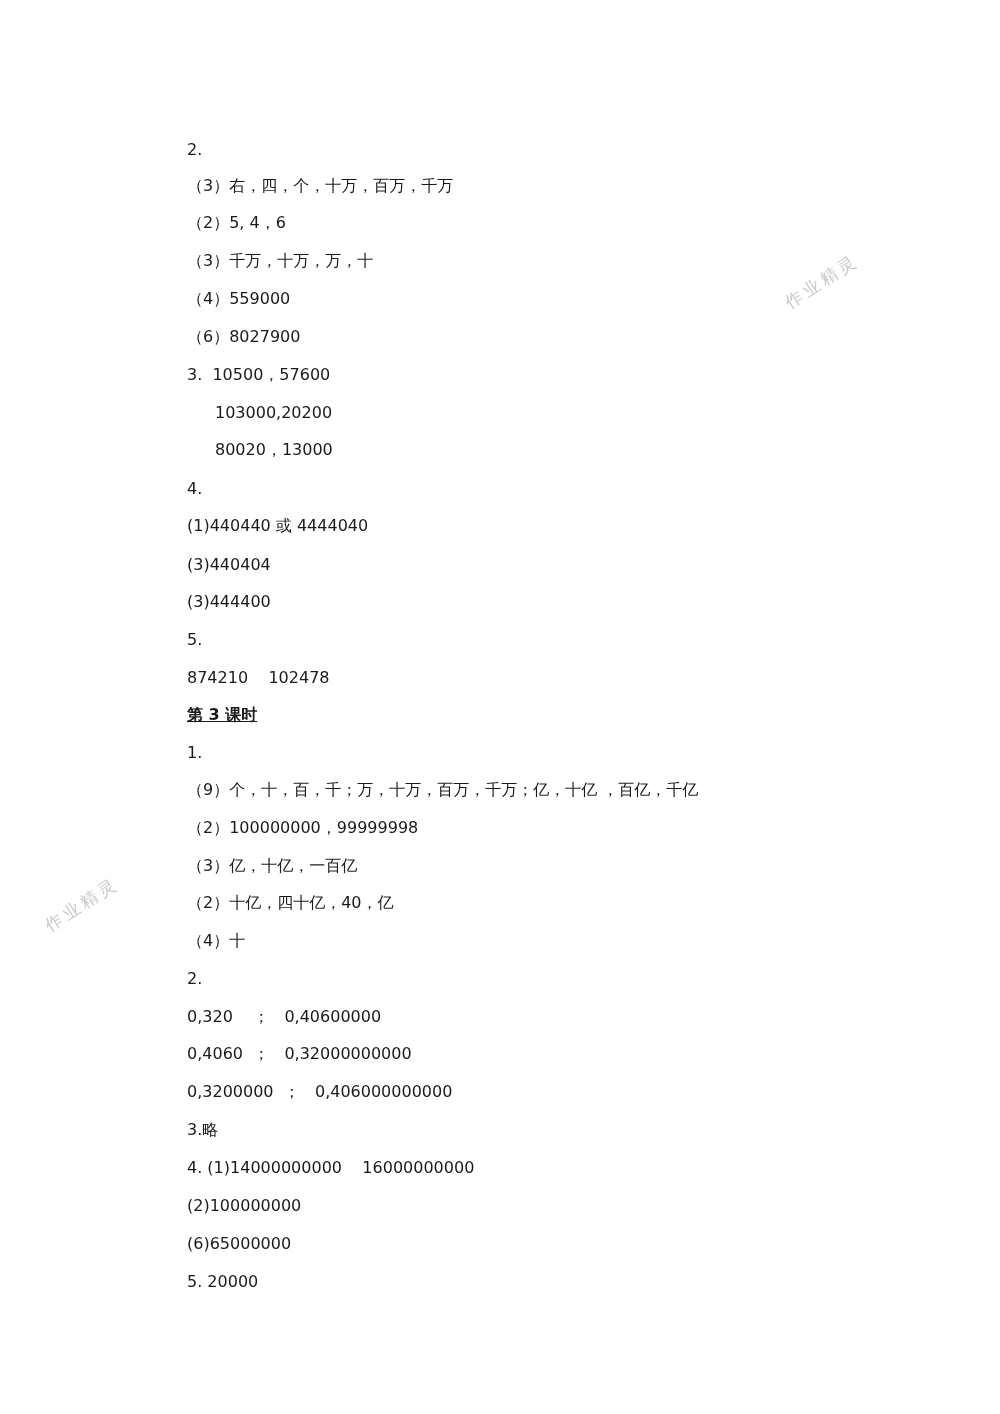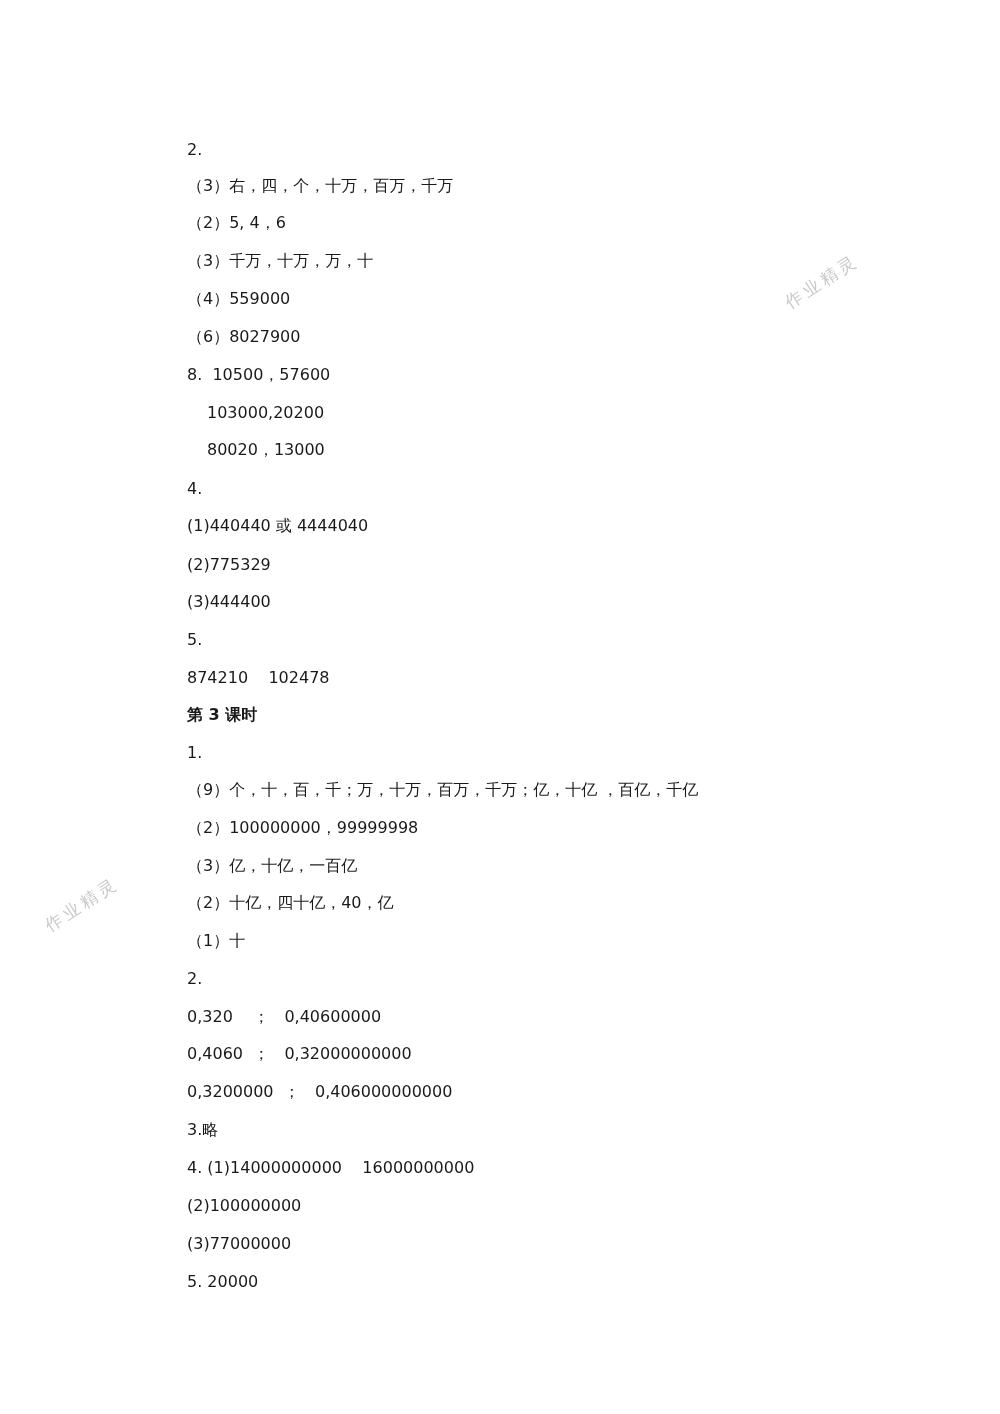--- a/index.html
+++ b/index.html
@@ -7,58 +7,58 @@
       width: 1000px; height: 1414px; background: #ffffff;
       position: relative; overflow: hidden;
       font-family: "DejaVu Sans", "Liberation Sans", sans-serif;
       color: #1a1a1a;
     }
     .line {
       position: absolute; left: 187px;
       font-size: 16px; line-height: 20px; white-space: pre;
       letter-spacing: 0px;
     }
-    .indent { left: 207px; }
-    .heading { font-weight: bold; }
+    .indent { left: 215px; }
+    .heading { font-weight: bold; text-decoration: underline; }
     .watermark {
       position: absolute; color: #c8c8c8; font-size: 17px;
       letter-spacing: 4px; transform: rotate(-33deg); white-space: nowrap;
     }
   </style>
 </head>
 <body>
 
 <div id="page">
   <div class="line" style="top:140px">2.</div>
   <div class="line" style="top:176px">（3）右，四，个，十万，百万，千万</div>
   <div class="line" style="top:213px">（2）5, 4，6</div>
   <div class="line" style="top:251px">（3）千万，十万，万，十</div>
   <div class="line" style="top:289px">（4）559000</div>
   <div class="line" style="top:327px">（6）8027900</div>
-  <div class="line" style="top:365px">8.  10500，57600</div>
+  <div class="line" style="top:365px">3.  10500，57600</div>
   <div class="line indent" style="top:403px">103000,20200</div>
   <div class="line indent" style="top:440px">80020，13000</div>
   <div class="line" style="top:479px">4.</div>
   <div class="line" style="top:516px">(1)440440 或 4444040</div>
-  <div class="line" style="top:555px">(2)775329</div>
+  <div class="line" style="top:555px">(3)440404</div>
   <div class="line" style="top:592px">(3)444400</div>
   <div class="line" style="top:630px">5.</div>
   <div class="line" style="top:668px">874210    102478</div>
   <div class="line heading" style="top:705px">第 3 课时</div>
   <div class="line" style="top:743px">1.</div>
   <div class="line" style="top:780px">（9）个，十，百，千；万，十万，百万，千万；亿，十亿 ，百亿，千亿</div>
   <div class="line" style="top:818px">（2）100000000，99999998</div>
   <div class="line" style="top:856px">（3）亿，十亿，一百亿</div>
   <div class="line" style="top:893px">（2）十亿，四十亿，40，亿</div>
-  <div class="line" style="top:931px">（1）十</div>
+  <div class="line" style="top:931px">（4）十</div>
   <div class="line" style="top:969px">2.</div>
   <div class="line" style="top:1007px">0,320    ；   0,40600000</div>
   <div class="line" style="top:1044px">0,4060  ；   0,32000000000</div>
   <div class="line" style="top:1082px">0,3200000  ；   0,406000000000</div>
   <div class="line" style="top:1120px">3.略</div>
   <div class="line" style="top:1158px">4. (1)14000000000    16000000000</div>
   <div class="line" style="top:1196px">(2)100000000</div>
-  <div class="line" style="top:1234px">(3)77000000</div>
+  <div class="line" style="top:1234px">(6)65000000</div>
   <div class="line" style="top:1272px">5. 20000</div>
 
   <div class="watermark" style="top:270px; left:780px">作业精灵</div>
   <div class="watermark" style="top:893px; left:40px">作业精灵</div>
 </div>
 
 </body></html>

